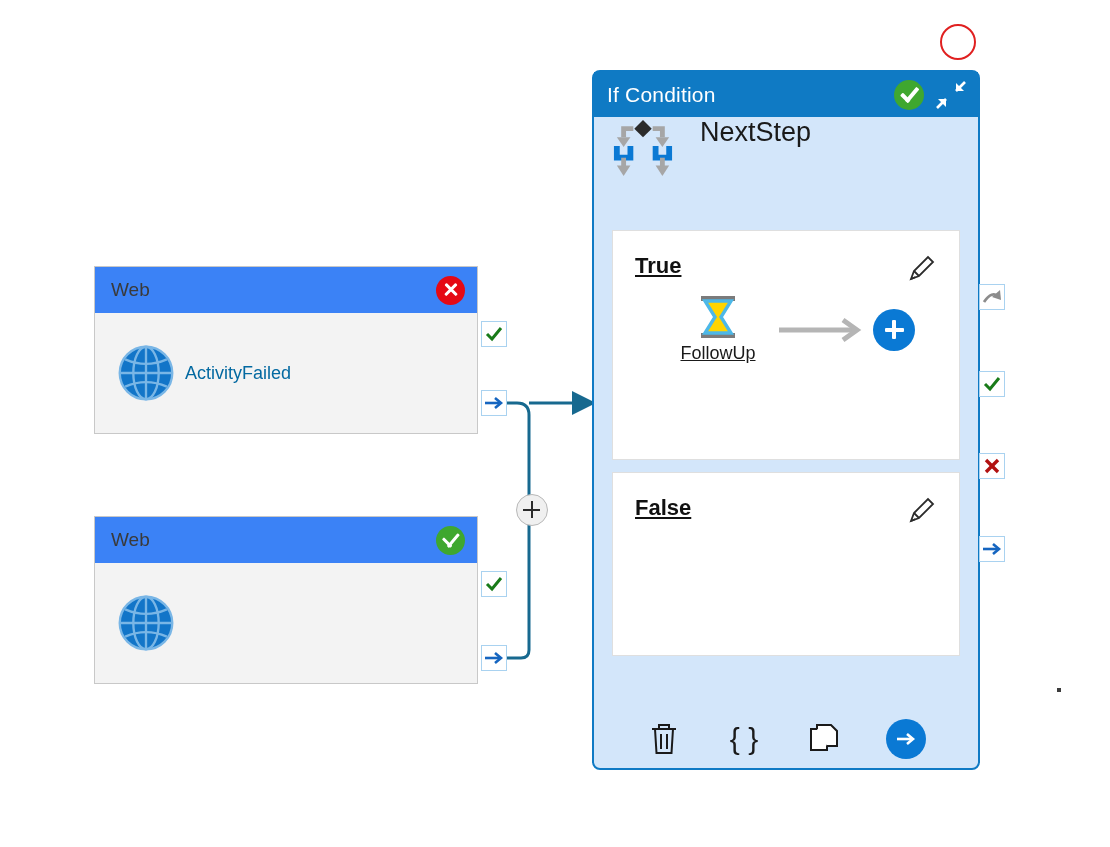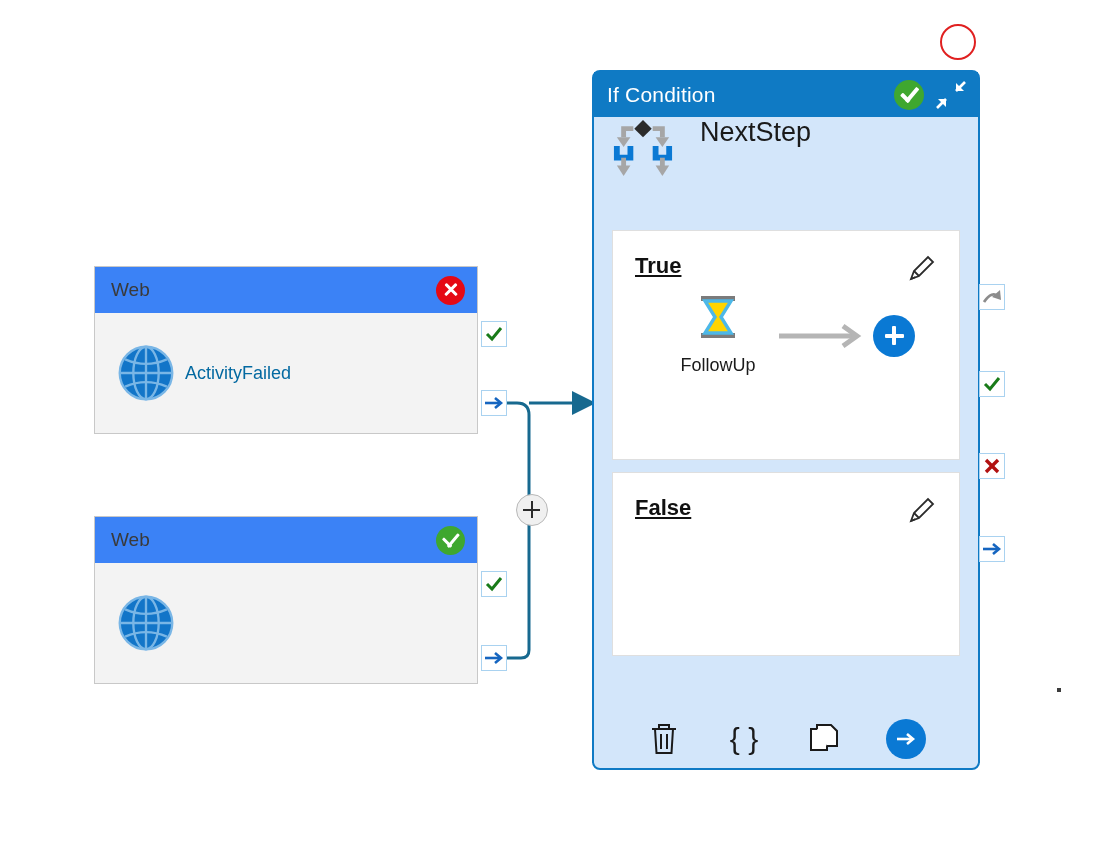--- a/index.html
+++ b/index.html
@@ -111,23 +111,24 @@
   .branch-name{font-size:22px;font-weight:bold;color:#111;text-decoration:underline;}
   .pencil{width:30px;height:30px;}
 
   .branch-row{
     display:flex;align-items:center;
     padding-left:50px;margin-top:12px;
   }
   .node{width:110px;display:flex;flex-direction:column;align-items:center;}
   .hourglass{width:40px;height:44px;}
   .node-label{
-    font-size:18px;color:#1a1a1a;margin-top:16px;
+    font-size:18px;color:#1a1a1a;margin-top:4px;
     width:100px;text-align:center;line-height:1.22;
     word-break:break-all;
+    text-decoration:underline;
   }
   .flow-arrow{width:92px;height:26px;margin:0 4px;}
   .add-btn{
     width:42px;height:42px;border-radius:50%;
     background:#0a79d4;position:relative;flex:none;
   }
   .add-btn i{position:absolute;background:#fff;border-radius:1px;}
   .add-btn i:nth-child(1){width:19px;height:4.4px;left:11.5px;top:18.8px;}
   .add-btn i:nth-child(2){width:4.4px;height:19px;left:18.8px;top:11.5px;}
 

